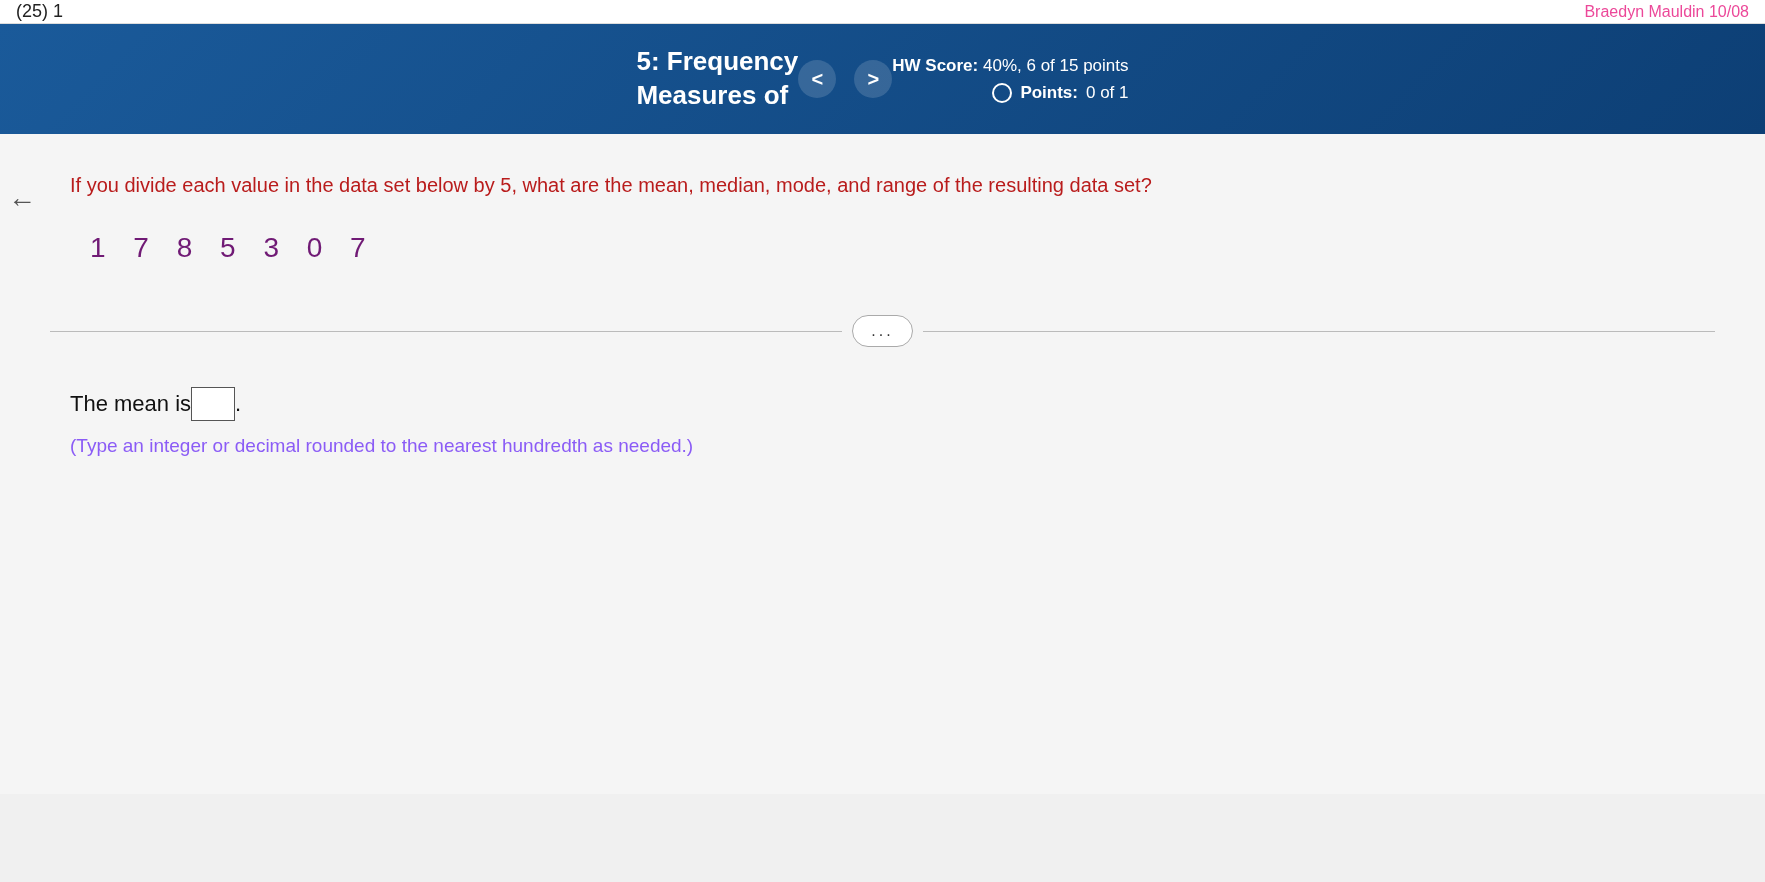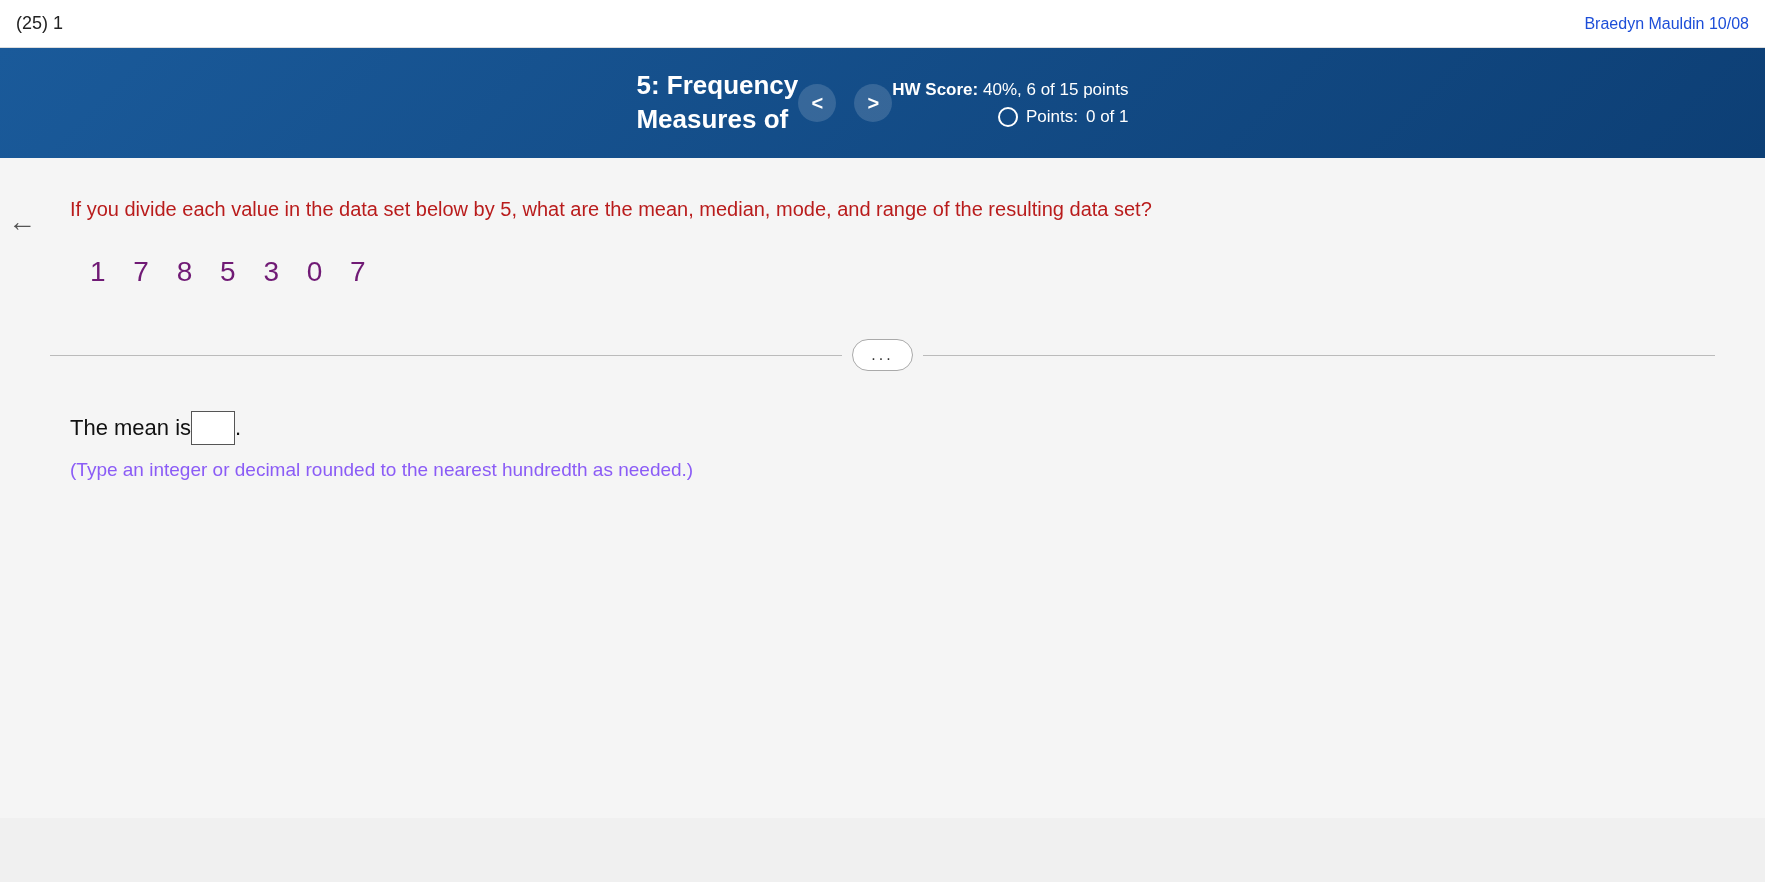--- a/index.html
+++ b/index.html
@@ -12,30 +12,30 @@
     }
 
     
     .top-bar {
       background: #fff;
       display: flex;
       justify-content: space-between;
       align-items: center;
       padding: 4px 16px;
       border-bottom: 1px solid #ddd;
-      height: 48px;
+      height: 24px;
     }
     .top-bar-left {
       font-size: 18px;
       font-weight: 500;
       color: #222;
     }
     .top-bar-right {
       font-size: 16px;
-      color: #1d4ed8;
+      color: #ec4899;
     }
 
     
     .header-banner {
       background: linear-gradient(135deg, #1a5a9a 0%, #0d3f75 100%);
       display: flex;
       align-items: center;
       justify-content: center;
       padding: 18px 40px;
       min-height: 110px;
@@ -216,21 +216,21 @@
     </div>
   </div>
 
   <div class="header-right">
     <div>
       <span class="hw-score-label">HW Score:</span>
       <span>40%, 6 of 15 points</span>
     </div>
     <div class="points-row">
       <span class="points-circle"></span>
-      <span style="font-weight:400;">Points:</span>
+      <span style="font-weight:700;">Points:</span>
       <span>0 of 1</span>
     </div>
   </div>
 </div>
 
 <div class="main-content">
 
   <span class="left-arrow">←</span>
 
   <div class="question-text">If you divide each value in the data set below by 5, what are the mean, median, mode, and range of the resulting data set?</div>

